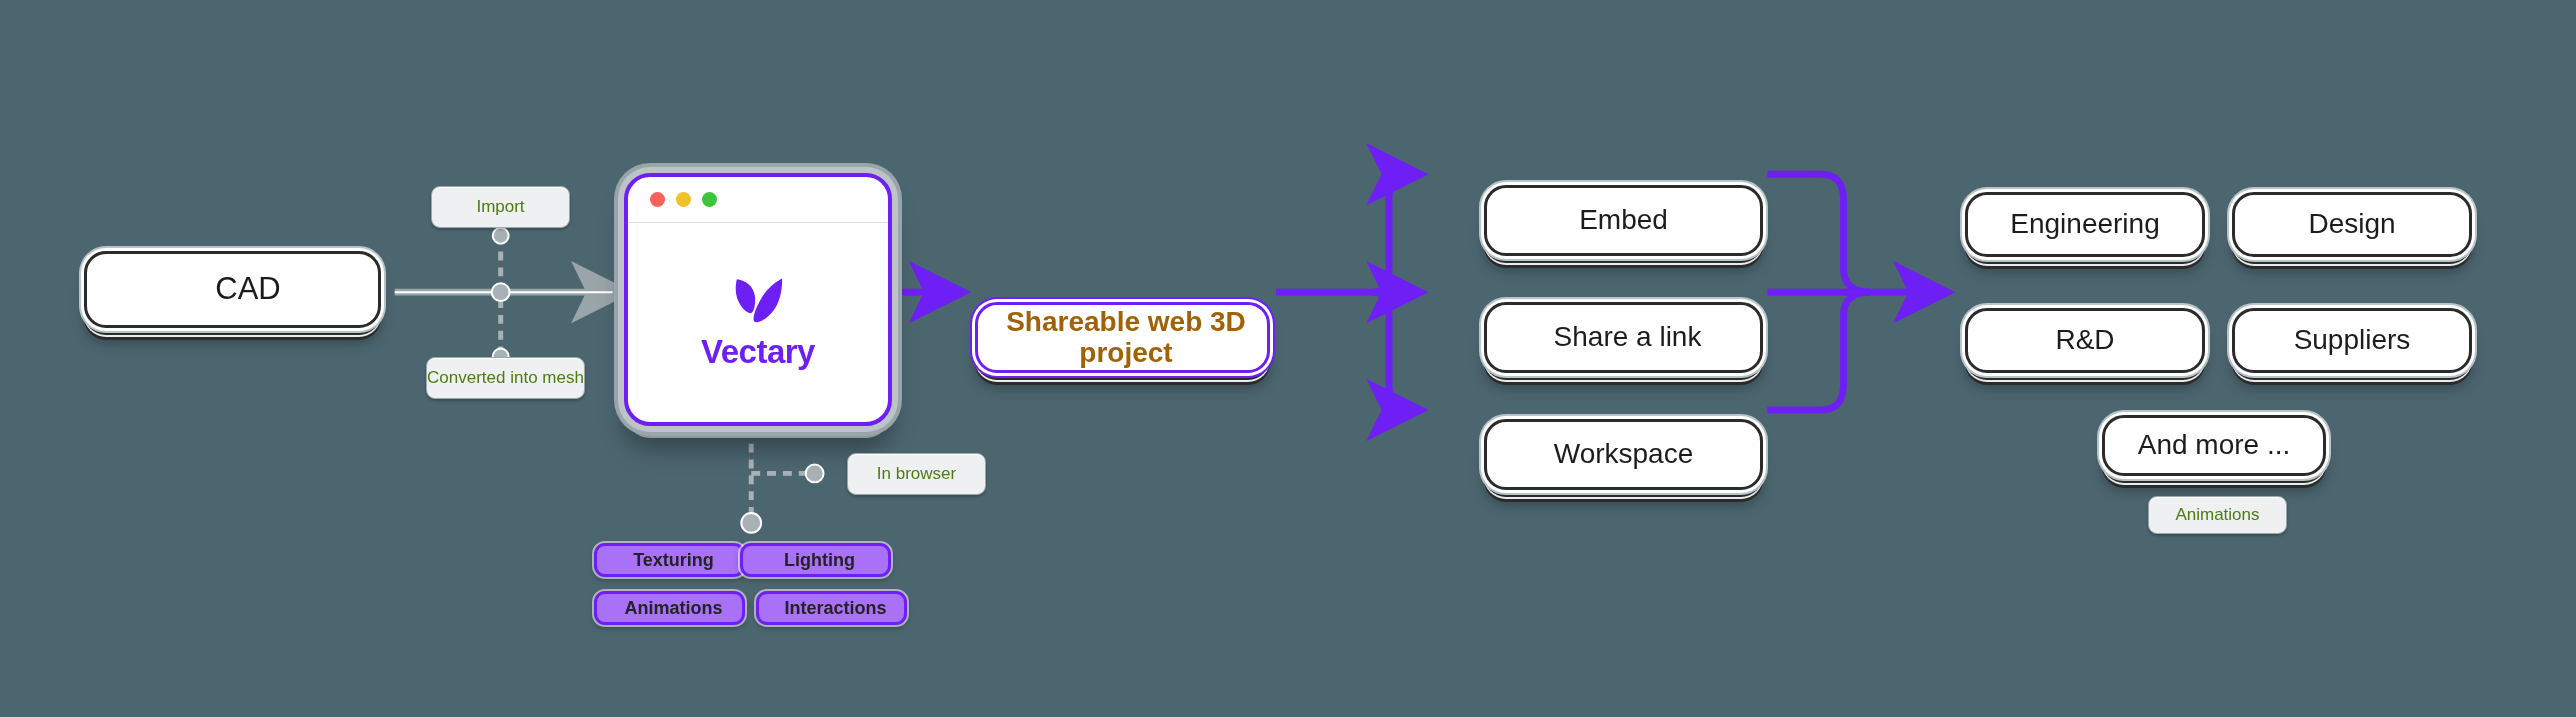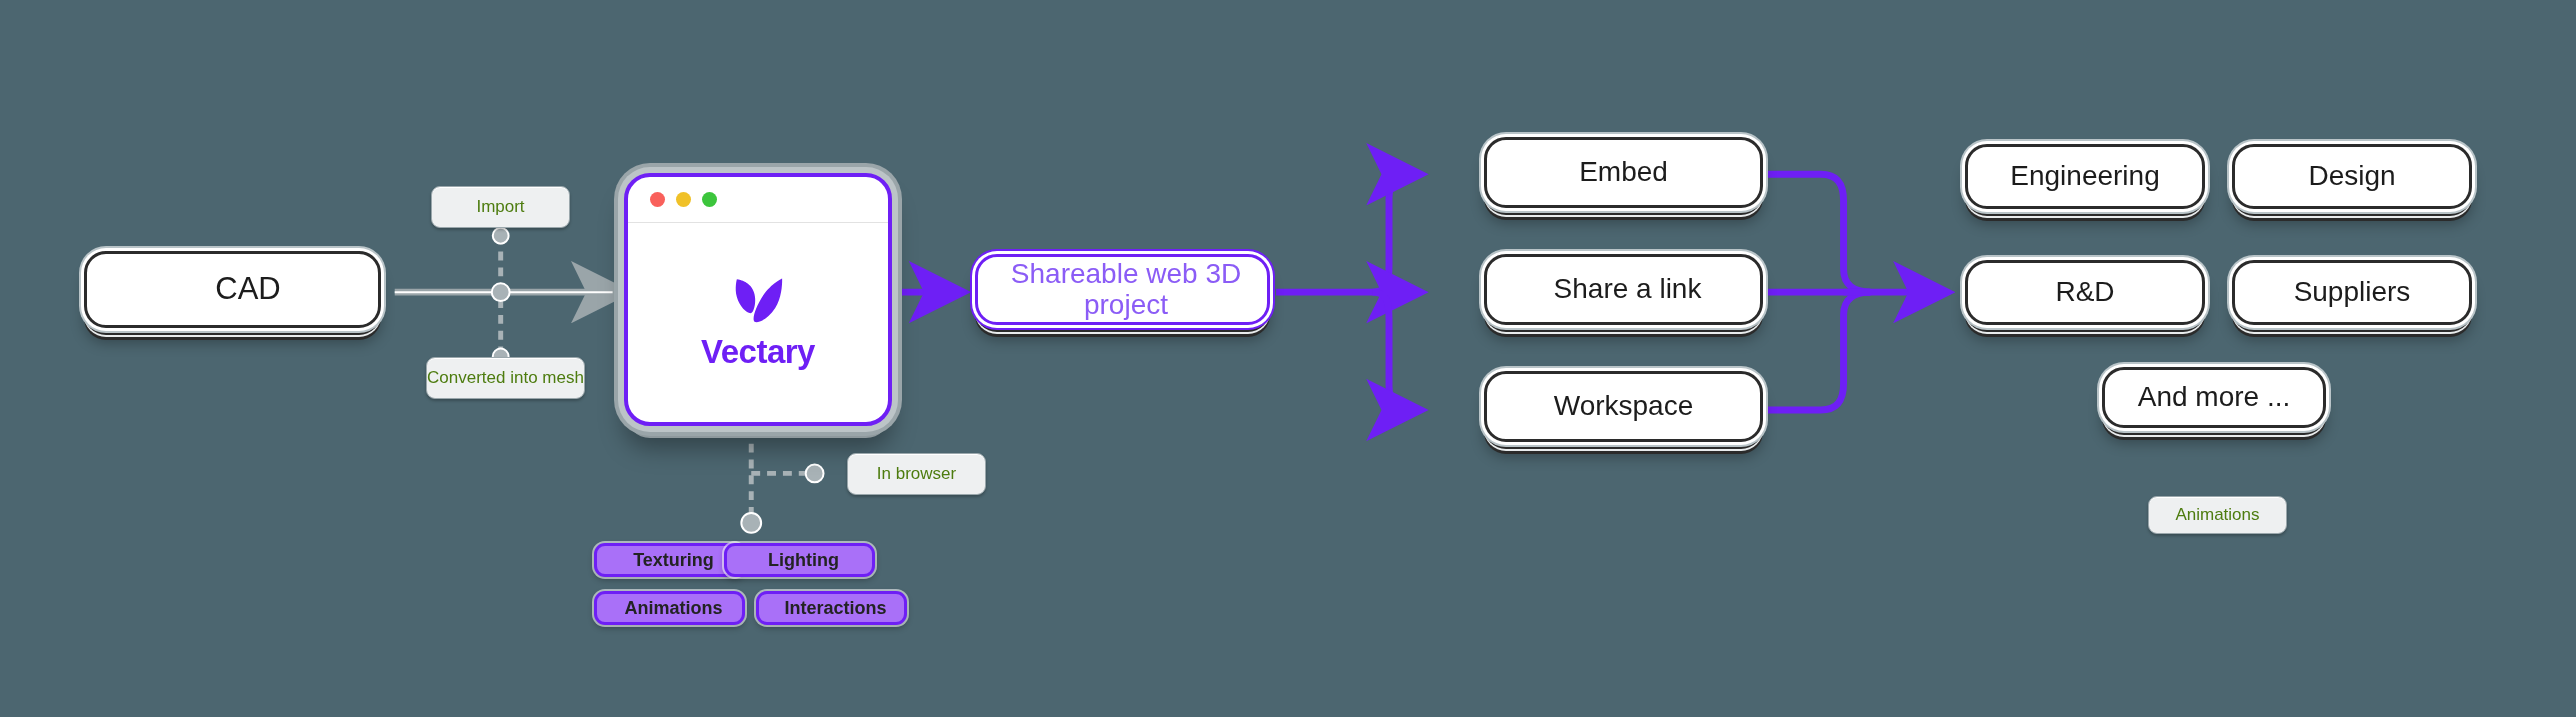--- a/index.html
+++ b/index.html
@@ -36,27 +36,27 @@
       0 7px 0 0 #2b2b2b,
       0 9px 0 0 #e9eced,
       0 12px 0 0 #2b2b2b,
       0 15px 14px rgba(0,0,0,0.30);
     z-index: 4;
   }
   .node-label { line-height: 1.1; padding: 0 10px; }
 
   
   .card-lg { font-size: 31px; }
-  .card-md { font-size: 28px; }
+  .card-md { font-size: 28px; margin-top: 48px; }
 
   
   .node.purple-outline {
     border-color: #6e1ff5;
-    color: #8b5cf6;
-    font-weight: 400;
+    color: #a16207;
+    font-weight: 700;
     box-shadow:
       0 0 0 3px #ffffff,
       0 0 0 5px #6e1ff5,
       0 7px 0 0 #2b2b2b,
       0 9px 0 0 #e9eced,
       0 12px 0 0 #2b2b2b,
       0 15px 14px rgba(0,0,0,0.30);
     padding-left: 7px;
   }
 
@@ -218,21 +218,21 @@
     </div>
   </div>
 
   <div class="tag" style="left:847px; top:453px; width:139px; height:42px;">
     <span>In browser</span>
   </div>
 
   <div class="chip-purple" style="left:594px; top:543px; width:151px; height:34px;">
     <span>Texturing</span>
   </div>
-  <div class="chip-purple" style="left:724px; top:543px; width:151px; height:34px;">
+  <div class="chip-purple" style="left:740px; top:543px; width:151px; height:34px;">
     <span>Lighting</span>
   </div>
   <div class="chip-purple" style="left:594px; top:591px; width:151px; height:34px;justify-content:center;">
     <span>Animations</span>
   </div>
   <div class="chip-purple" style="left:756px; top:591px; width:151px; height:34px;">
     <span>Interactions</span>
   </div>
 
   <div class="node card-md purple-outline" style="left:975px; top:254px; width:295px; height:71px;">

